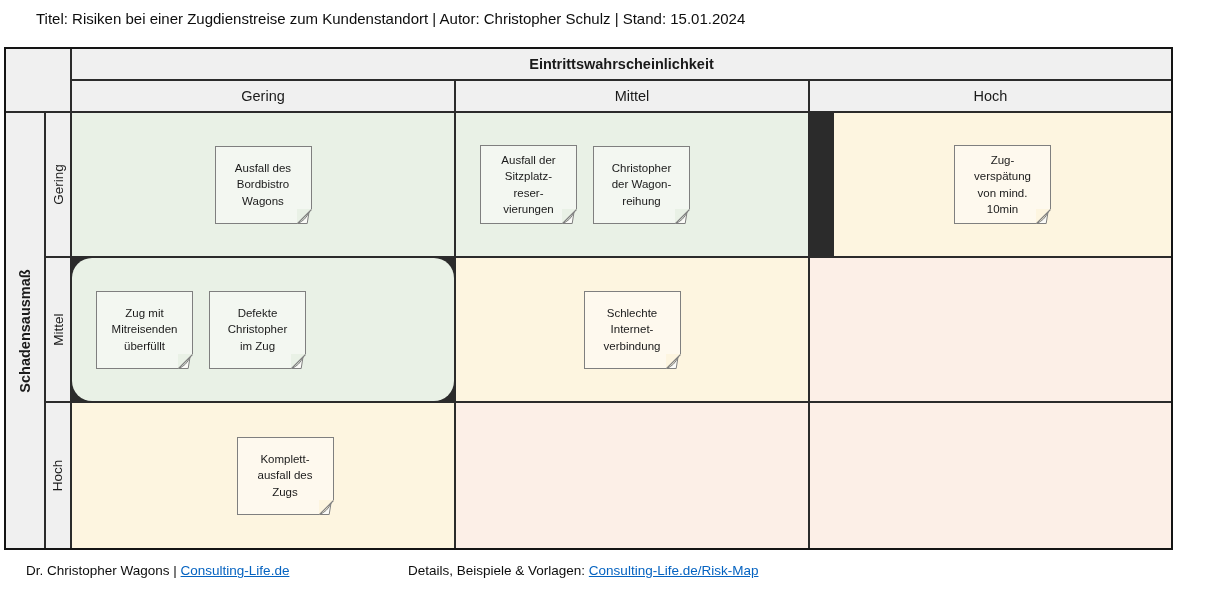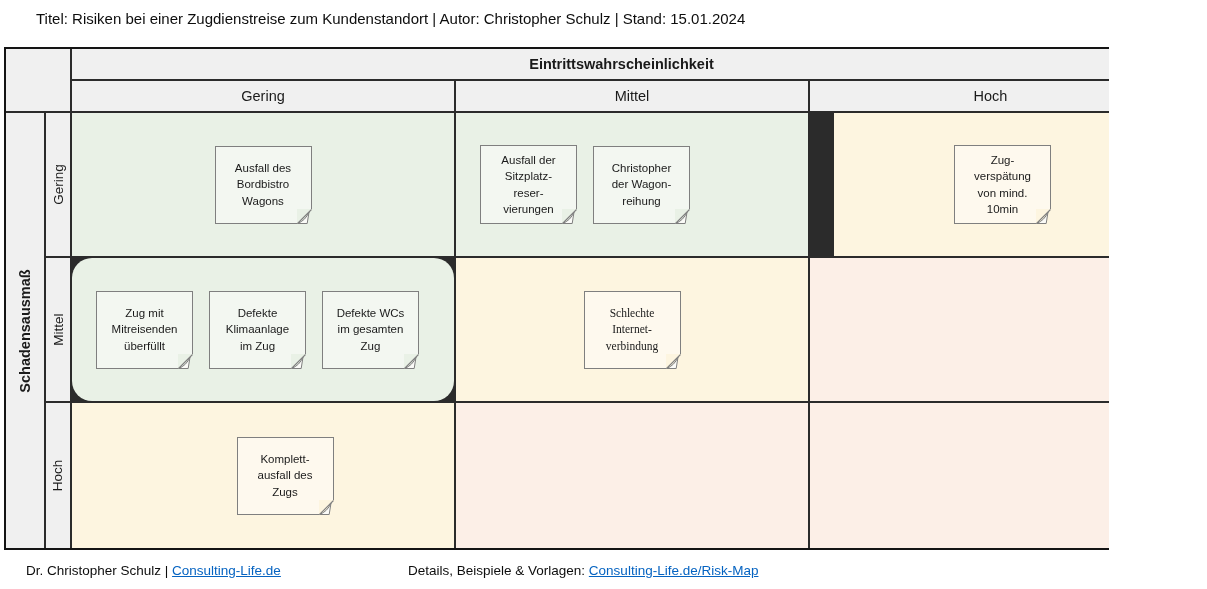--- a/index.html
+++ b/index.html
@@ -1,19 +1,19 @@
 <!DOCTYPE html>
 <html><head>
 <meta charset="utf-8">
 <style>
   * { margin: 0; padding: 0; box-sizing: border-box; }
   body { background: #ffffff; }
   .page {
     position: relative;
-    width: 1109px;
+    width: 1207px;
     height: 589px;
     background: #ffffff;
     font-family: "Liberation Sans", sans-serif;
     color: #1a1a1a;
     overflow: hidden;
   }
   .title {
     position: absolute;
     left: 36px;
     top: 10px;
@@ -52,21 +52,21 @@
   .vtext { transform: rotate(-90deg); white-space: nowrap; }
   .rowhead0 .vtext, .rowhead1 .vtext, .rowhead2 .vtext { font-size: 13.5px; }
   .cell {
     display: flex;
     align-items: center;
     justify-content: center;
     gap: 16px;
   }
   .cell-left { justify-content: flex-start; padding-left: 24px; }
   .cell0 { grid-area: 3 / 3; } .cell1 { grid-area: 3 / 4; } .cell2 { grid-area: 3 / 5; margin-left: 24px; }
-  .cell3 { grid-area: 4 / 3; border-radius: 20px; } .cell4 { grid-area: 4 / 4; font-family: Liberation Serif, serif; } .cell5 { grid-area: 4 / 5; }
+  .cell3 { grid-area: 4 / 3; border-radius: 20px; } .cell4 { grid-area: 4 / 4; } .cell5 { grid-area: 4 / 5; }
   .cell6 { grid-area: 5 / 3; padding-left: 44px; } .cell7 { grid-area: 5 / 4; } .cell8 { grid-area: 5 / 5; }
   .bg-low    { background: #e9f1e6; --cell: #e9f1e6; }
   .bg-medium { background: #fdf5e0; --cell: #fdf5e0; }
   .bg-high   { background: #fcefe7; --cell: #fcefe7; }
   .note {
     position: relative;
     width: 97px;
     min-height: 78px;
     border: 1px solid #7f7f7f;
     background: rgba(255, 255, 255, 0.45);
@@ -182,31 +182,22 @@
           <span class="note-text">Zug mit
 Mitreisenden
 überfüllt</span>
           <span class="corner-fold"><svg width="15" height="15" viewBox="0 0 15 15">
               <path d="M0.5,14.5 L14.5,0.5" fill="none" stroke="#7f7f7f" stroke-width="1.1"></path>
               <path d="M0.5,14.5 Q8.5,11.5 12,3 L10.2,14.5 Z" fill="#fbfbf8" stroke="#7f7f7f" stroke-width="1" stroke-linejoin="round"></path>
             </svg></span>
         </div>
         <div class="note">
           <span class="note-text">Defekte
-Klimaanlage
+Christopher
 im Zug</span>
-          <span class="corner-fold"><svg width="15" height="15" viewBox="0 0 15 15">
-              <path d="M0.5,14.5 L14.5,0.5" fill="none" stroke="#7f7f7f" stroke-width="1.1"></path>
-              <path d="M0.5,14.5 Q8.5,11.5 12,3 L10.2,14.5 Z" fill="#fbfbf8" stroke="#7f7f7f" stroke-width="1" stroke-linejoin="round"></path>
-            </svg></span>
-        </div>
-        <div class="note">
-          <span class="note-text">Defekte WCs
-im gesamten
-Zug</span>
           <span class="corner-fold"><svg width="15" height="15" viewBox="0 0 15 15">
               <path d="M0.5,14.5 L14.5,0.5" fill="none" stroke="#7f7f7f" stroke-width="1.1"></path>
               <path d="M0.5,14.5 Q8.5,11.5 12,3 L10.2,14.5 Z" fill="#fbfbf8" stroke="#7f7f7f" stroke-width="1" stroke-linejoin="round"></path>
             </svg></span>
         </div>
       </div>
     <div class="cell cell4 bg-medium">
         <div class="note">
           <span class="note-text">Schlechte
 Internet-
@@ -228,20 +219,20 @@
               <path d="M0.5,14.5 Q8.5,11.5 12,3 L10.2,14.5 Z" fill="#fbfbf8" stroke="#7f7f7f" stroke-width="1" stroke-linejoin="round"></path>
             </svg></span>
         </div>
       </div>
     <div class="cell cell7 bg-high"></div>
     <div class="cell cell8 bg-high"></div>
   </div>
 
   <div class="footer">
     <div class="footer-author">
-      <span>Dr. Christopher Schulz | </span><a href="#">Consulting-Life.de</a>
+      <span>Dr. Christopher Wagons | </span><a href="#">Consulting-Life.de</a>
     </div>
     <div class="footer-details">
       <span>Details, Beispiele &amp; Vorlagen: </span><a href="#">Consulting-Life.de/Risk-Map</a>
     </div>
   </div>
 
 </div>
 
 </body></html>

